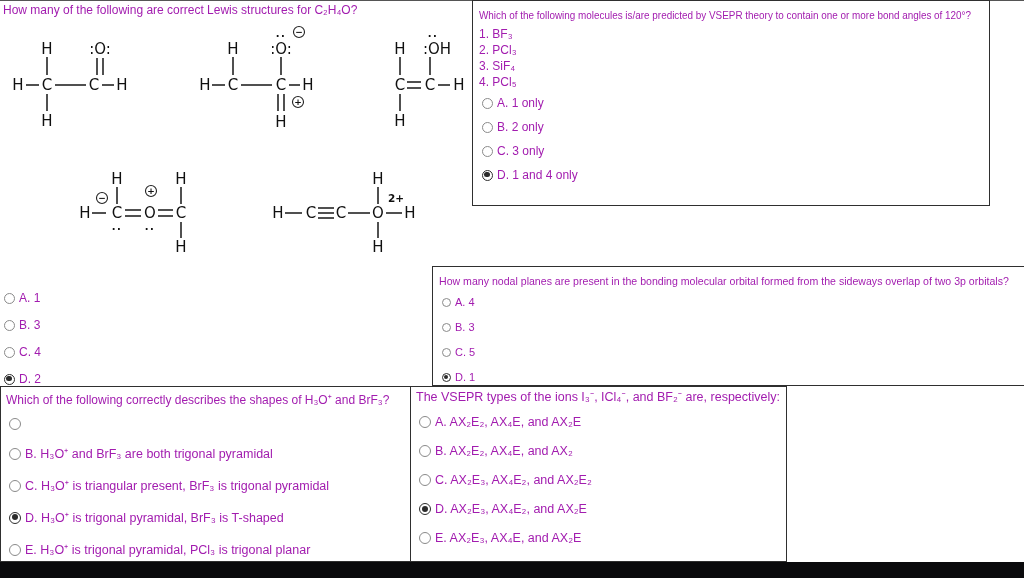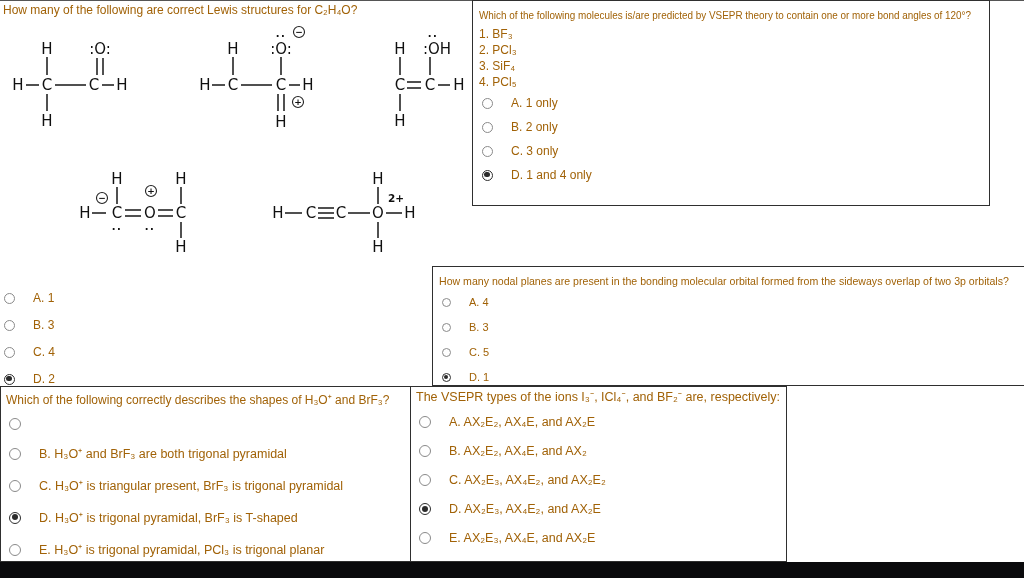--- a/index.html
+++ b/index.html
@@ -1,17 +1,17 @@
 <!DOCTYPE html>
 <html><head>
 <meta charset="utf-8">
 <style>
   html,body{margin:0;padding:0;background:#fff;}
   .page{position:relative;width:1024px;height:578px;background:#fff;overflow:hidden;
-        font-family:"Liberation Sans",sans-serif;color:#a16207;}
+        font-family:"Liberation Sans",sans-serif;color:#a21caf;}
   .hairline-top{position:absolute;left:0;top:0;width:1024px;height:1px;background:#555;}
 
   .panel{position:absolute;box-sizing:border-box;background:#fff;}
   .boxed{border:1px solid #2f2f2f;overflow:hidden;}
 
   .panel-q1{left:0;top:1px;width:472px;height:385px;}
   .panel-q2{left:472px;top:0;width:518px;height:206px;padding:4px 6px;}
   .panel-q3{left:432px;top:266px;width:631px;height:120px;padding:4px 6px;}
   .panel-q4{left:0;top:386px;width:411px;height:176px;padding:3px 5px;}
   .panel-q5{left:410px;top:386px;width:377px;height:176px;padding:3px 5px;}
@@ -25,21 +25,21 @@
 
   .lewis-svg{position:absolute;left:0;top:0;z-index:1;}
   .lewis-svg line{stroke:#161616;stroke-width:1.5;}
   .lewis-svg .atom{font:500 15px "DejaVu Sans",sans-serif;fill:#101010;text-anchor:middle;dominant-baseline:central;}
   .lewis-svg .sm{font:700 10px "DejaVu Sans",sans-serif;fill:#101010;letter-spacing:1.5px;text-anchor:middle;dominant-baseline:central;}
   .lewis-svg .sup{font:600 10.5px "DejaVu Sans",sans-serif;fill:#101010;text-anchor:middle;dominant-baseline:central;letter-spacing:0;}
   .lewis-svg .chg{font:600 9px "DejaVu Sans",sans-serif;fill:#101010;text-anchor:middle;dominant-baseline:central;letter-spacing:0;}
   .lewis-svg circle{fill:none;stroke:#222;stroke-width:1.1;}
 
   .options{display:block;}
-  .opt-row{display:flex;align-items:center;gap:18px;cursor:default;}
+  .opt-row{display:flex;align-items:center;gap:4px;cursor:default;}
   .opt-label{white-space:nowrap;}
   .radio{box-sizing:border-box;flex:0 0 auto;border:1px solid #8a8a8a;border-radius:50%;background:#fff;display:inline-block;position:relative;}
   .radio.sel{border-color:#2e2e2e;}
   .radio.sel::after{content:"";position:absolute;left:15%;top:15%;width:62%;height:62%;border-radius:50%;background:#2b2b2b;}
 
   .q1opts{position:absolute;left:4px;top:290px;}
   .q1opts .opt-row{margin-bottom:13px;font-size:12px;}
   .q1opts .radio{width:11px;height:11px;}
 
   .q2items{margin-top:3px;}

